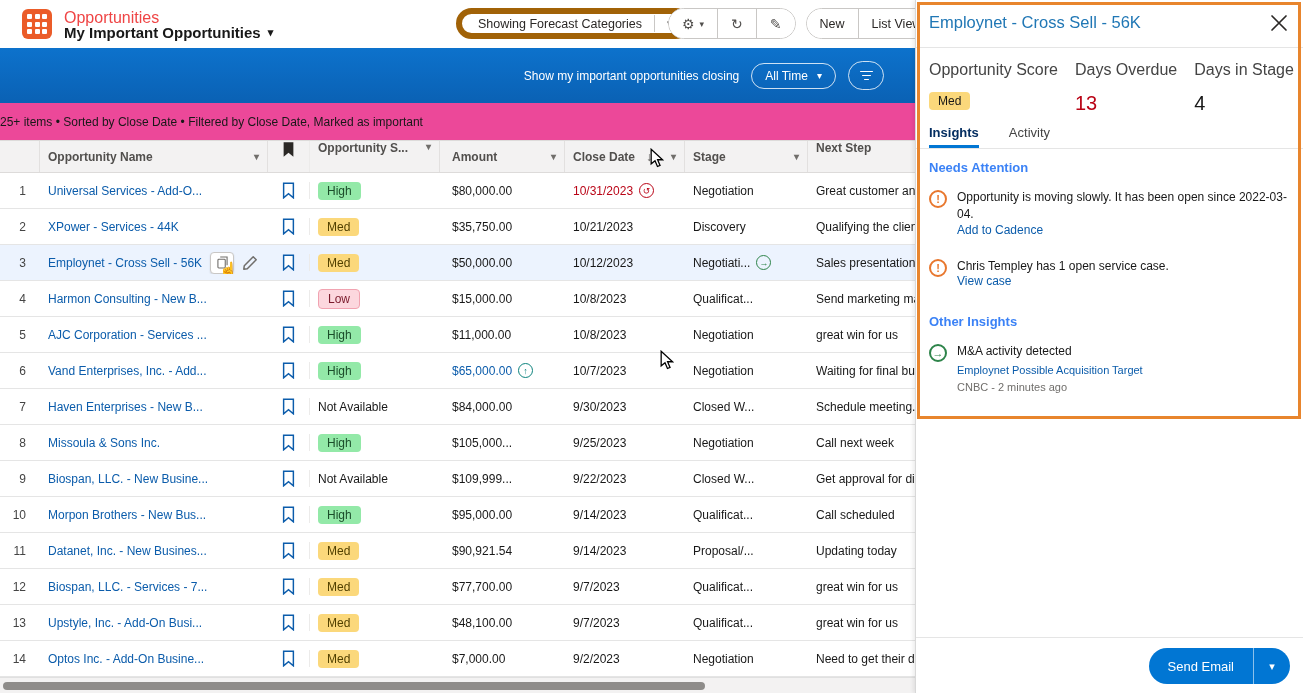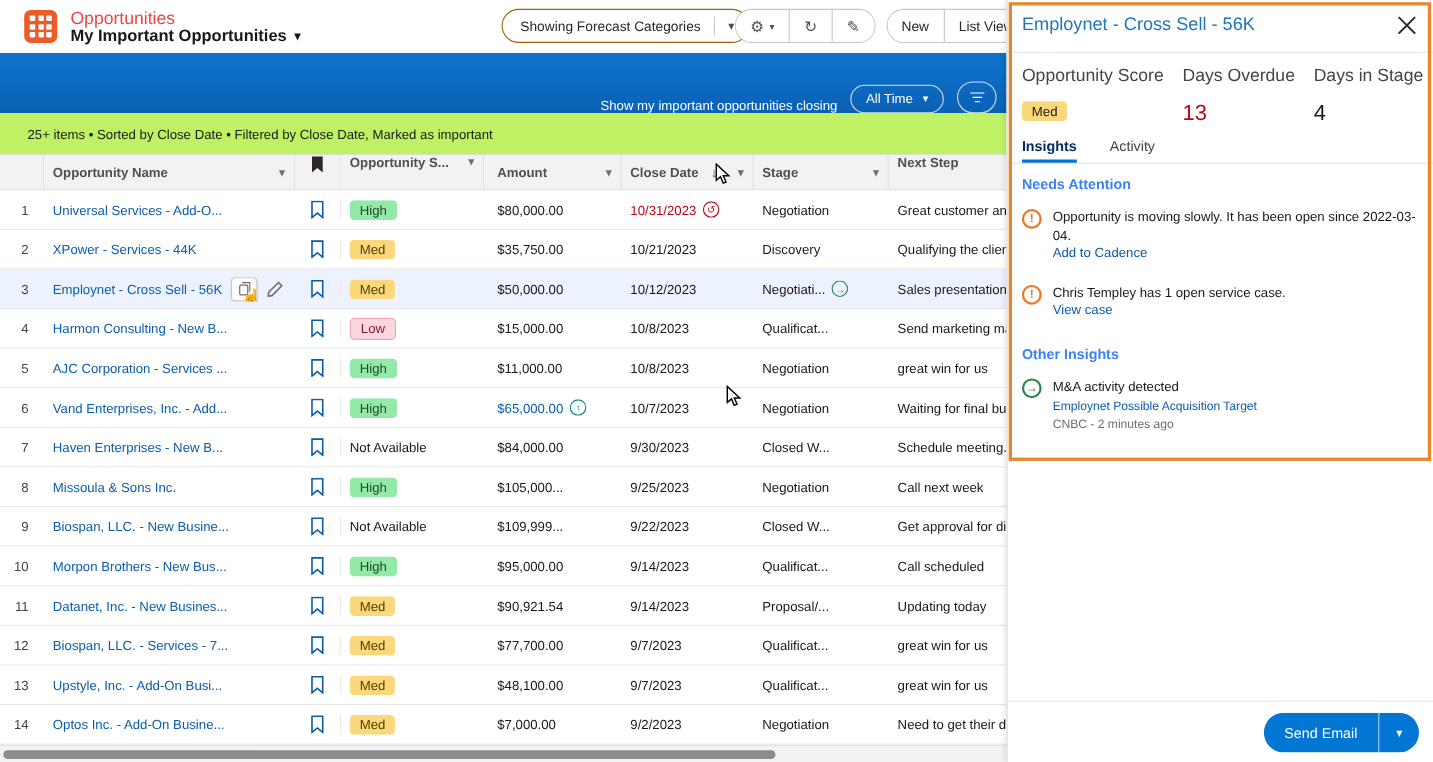--- a/index.html
+++ b/index.html
@@ -16,43 +16,43 @@
   .link{color:var(--link-blue);}
 
   
   .topbar{position:absolute; left:0; top:0; width:100%; height:48px; background:#fff; z-index:3;}
   .obj-icon{position:absolute; left:22px; top:9px; width:30px; height:30px; border-radius:6px; background:#EB5C29;
     display:grid; grid-template-columns:repeat(3,5px); grid-template-rows:repeat(3,5px); gap:2.5px; place-content:center;}
   .obj-icon i{background:#fff; border-radius:1px;}
   .app-label{position:absolute; left:64px; top:9px; font-size:16px; color:#ef4444;}
   .list-title{position:absolute; left:64px; top:24px; font-size:15px; font-weight:700; display:flex; align-items:center; gap:7px;}
   .list-title .caret{font-size:11px; color:#181818; cursor:pointer;}
-  .forecast-pill{position:absolute; left:456px; top:8px; height:31px; border:1px solid #a16207; border-radius:16px;
+  .forecast-pill{position:absolute; left:456px; top:8px; height:31px; border:6px solid #a16207; border-radius:16px;
     display:flex; align-items:center; padding:0 12px 0 16px; gap:12px; font-size:12.5px; color:#2b2826; cursor:pointer; background:#fff;}
   .forecast-pill .vsep{width:1px; height:17px; background:#C9C7C5;}
   .forecast-pill .caret{font-size:11px; color:#514F4D;}
   .toolbar{position:absolute; left:668px; top:8px; display:flex; gap:10px;}
   .btn-group{display:flex; height:31px; border:1px solid #C9C7C5; border-radius:16px; overflow:hidden; background:#fff;}
   .btn-seg{display:flex; align-items:center; gap:5px; padding:0 13px; font-size:12.5px; color:#2b2826; border-left:1px solid #C9C7C5; cursor:pointer; background:#fff;}
   .btn-seg:first-child{border-left:none;}
   .btn-seg .glyph{font-size:14px; color:#514F4D;}
   .btn-seg .mini-caret{font-size:9px; color:#514F4D;}
 
   
   .banner{position:absolute; left:0; top:48px; width:100%; height:55px; background:linear-gradient(180deg,#0D72CC,#0A61B4); z-index:1;}
-  .banner-content{position:absolute; right:397px; top:0; height:100%; display:flex; align-items:flex-end; gap:12px;}
+  .banner-content{position:absolute; right:419px; top:0; height:100%; display:flex; align-items:center; gap:12px;}
   .banner-text{color:#fff; font-size:12px; white-space:nowrap;}
   .time-pill{display:flex; align-items:center; gap:9px; border:1px solid rgba(255,255,255,.8); border-radius:15px; padding:5px 13px; color:#fff; font-size:12px; cursor:pointer;}
   .time-pill .caret{font-size:10px;}
   .filter-btn{width:36px; height:29px; border:1px solid rgba(255,255,255,.8); border-radius:15px; display:flex; flex-direction:column; align-items:center; justify-content:center; gap:2.5px; cursor:pointer;}
   .filter-btn i{display:block; height:1.6px; background:#fff; border-radius:1px;}
   .filter-btn i:nth-child(1){width:13px;} .filter-btn i:nth-child(2){width:9px;} .filter-btn i:nth-child(3){width:5px;}
 
   
-  .list-meta{position:absolute; left:0; top:103px; width:915px; height:37px; background:#bef264; display:flex; align-items:center; padding-left:25px; font-size:12px; color:#181818; z-index:2;}
+  .list-meta{position:absolute; left:0; top:103px; width:915px; height:37px; background:#ec4899; display:flex; align-items:center; font-size:12px; color:#181818; z-index:2;}
 
   
   .table{position:absolute; left:0; top:140px; width:915px; height:537px; overflow:hidden; background:#fff; z-index:2;}
   .thead{display:flex; height:33px; background:#F3F2F2; border-top:1px solid #DDDBDA; border-bottom:1px solid #DDDBDA; font-weight:700; font-size:12px; color:#514F4D; width:1010px;}
   .th{display:flex; align-items:flex-start; padding:0 8px; border-right:1px solid #E2E0DF; cursor:pointer;}
   .th .spacer{flex:1;}
   .th-caret{font-size:10px; color:#706E6B; padding-left:4px;}
   .sort-arrow{font-size:12px; color:#514F4D; margin-left:5px;}
   .trow{display:flex; height:36px; align-items:center; border-bottom:1px solid #E5E5E5; background:#fff; width:1010px;}
   .trow.selected{background:var(--selected-row);}

